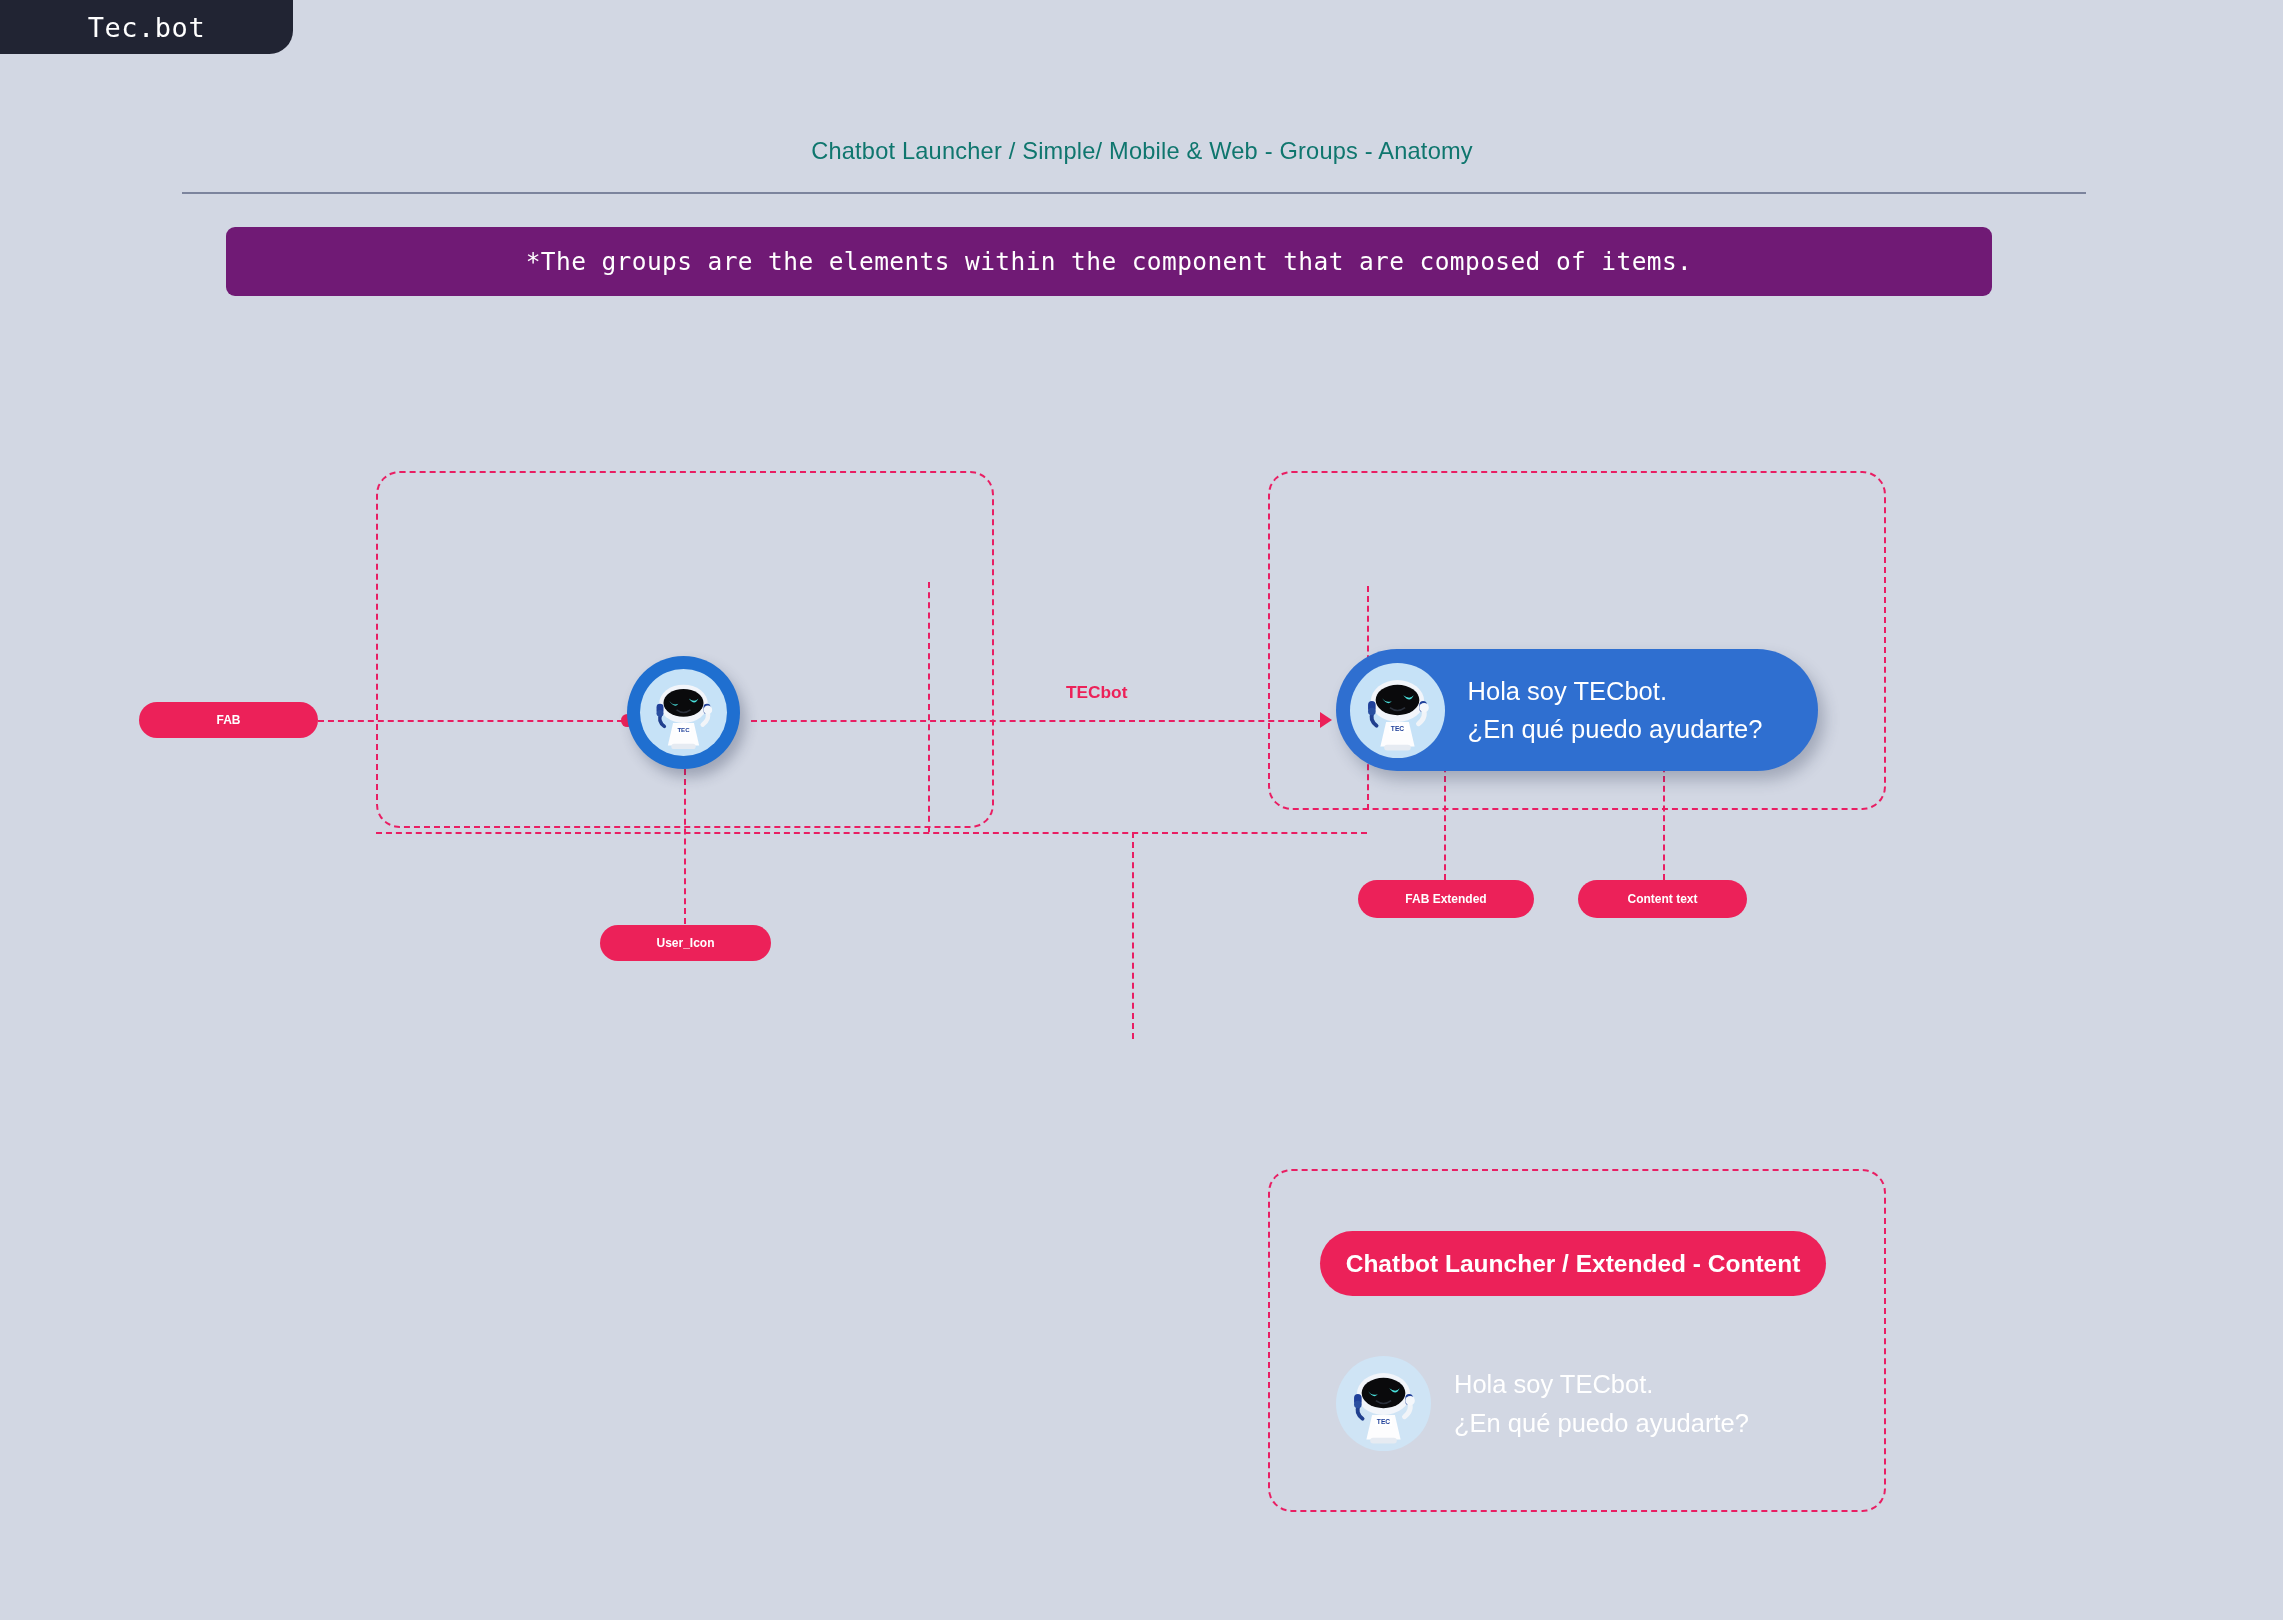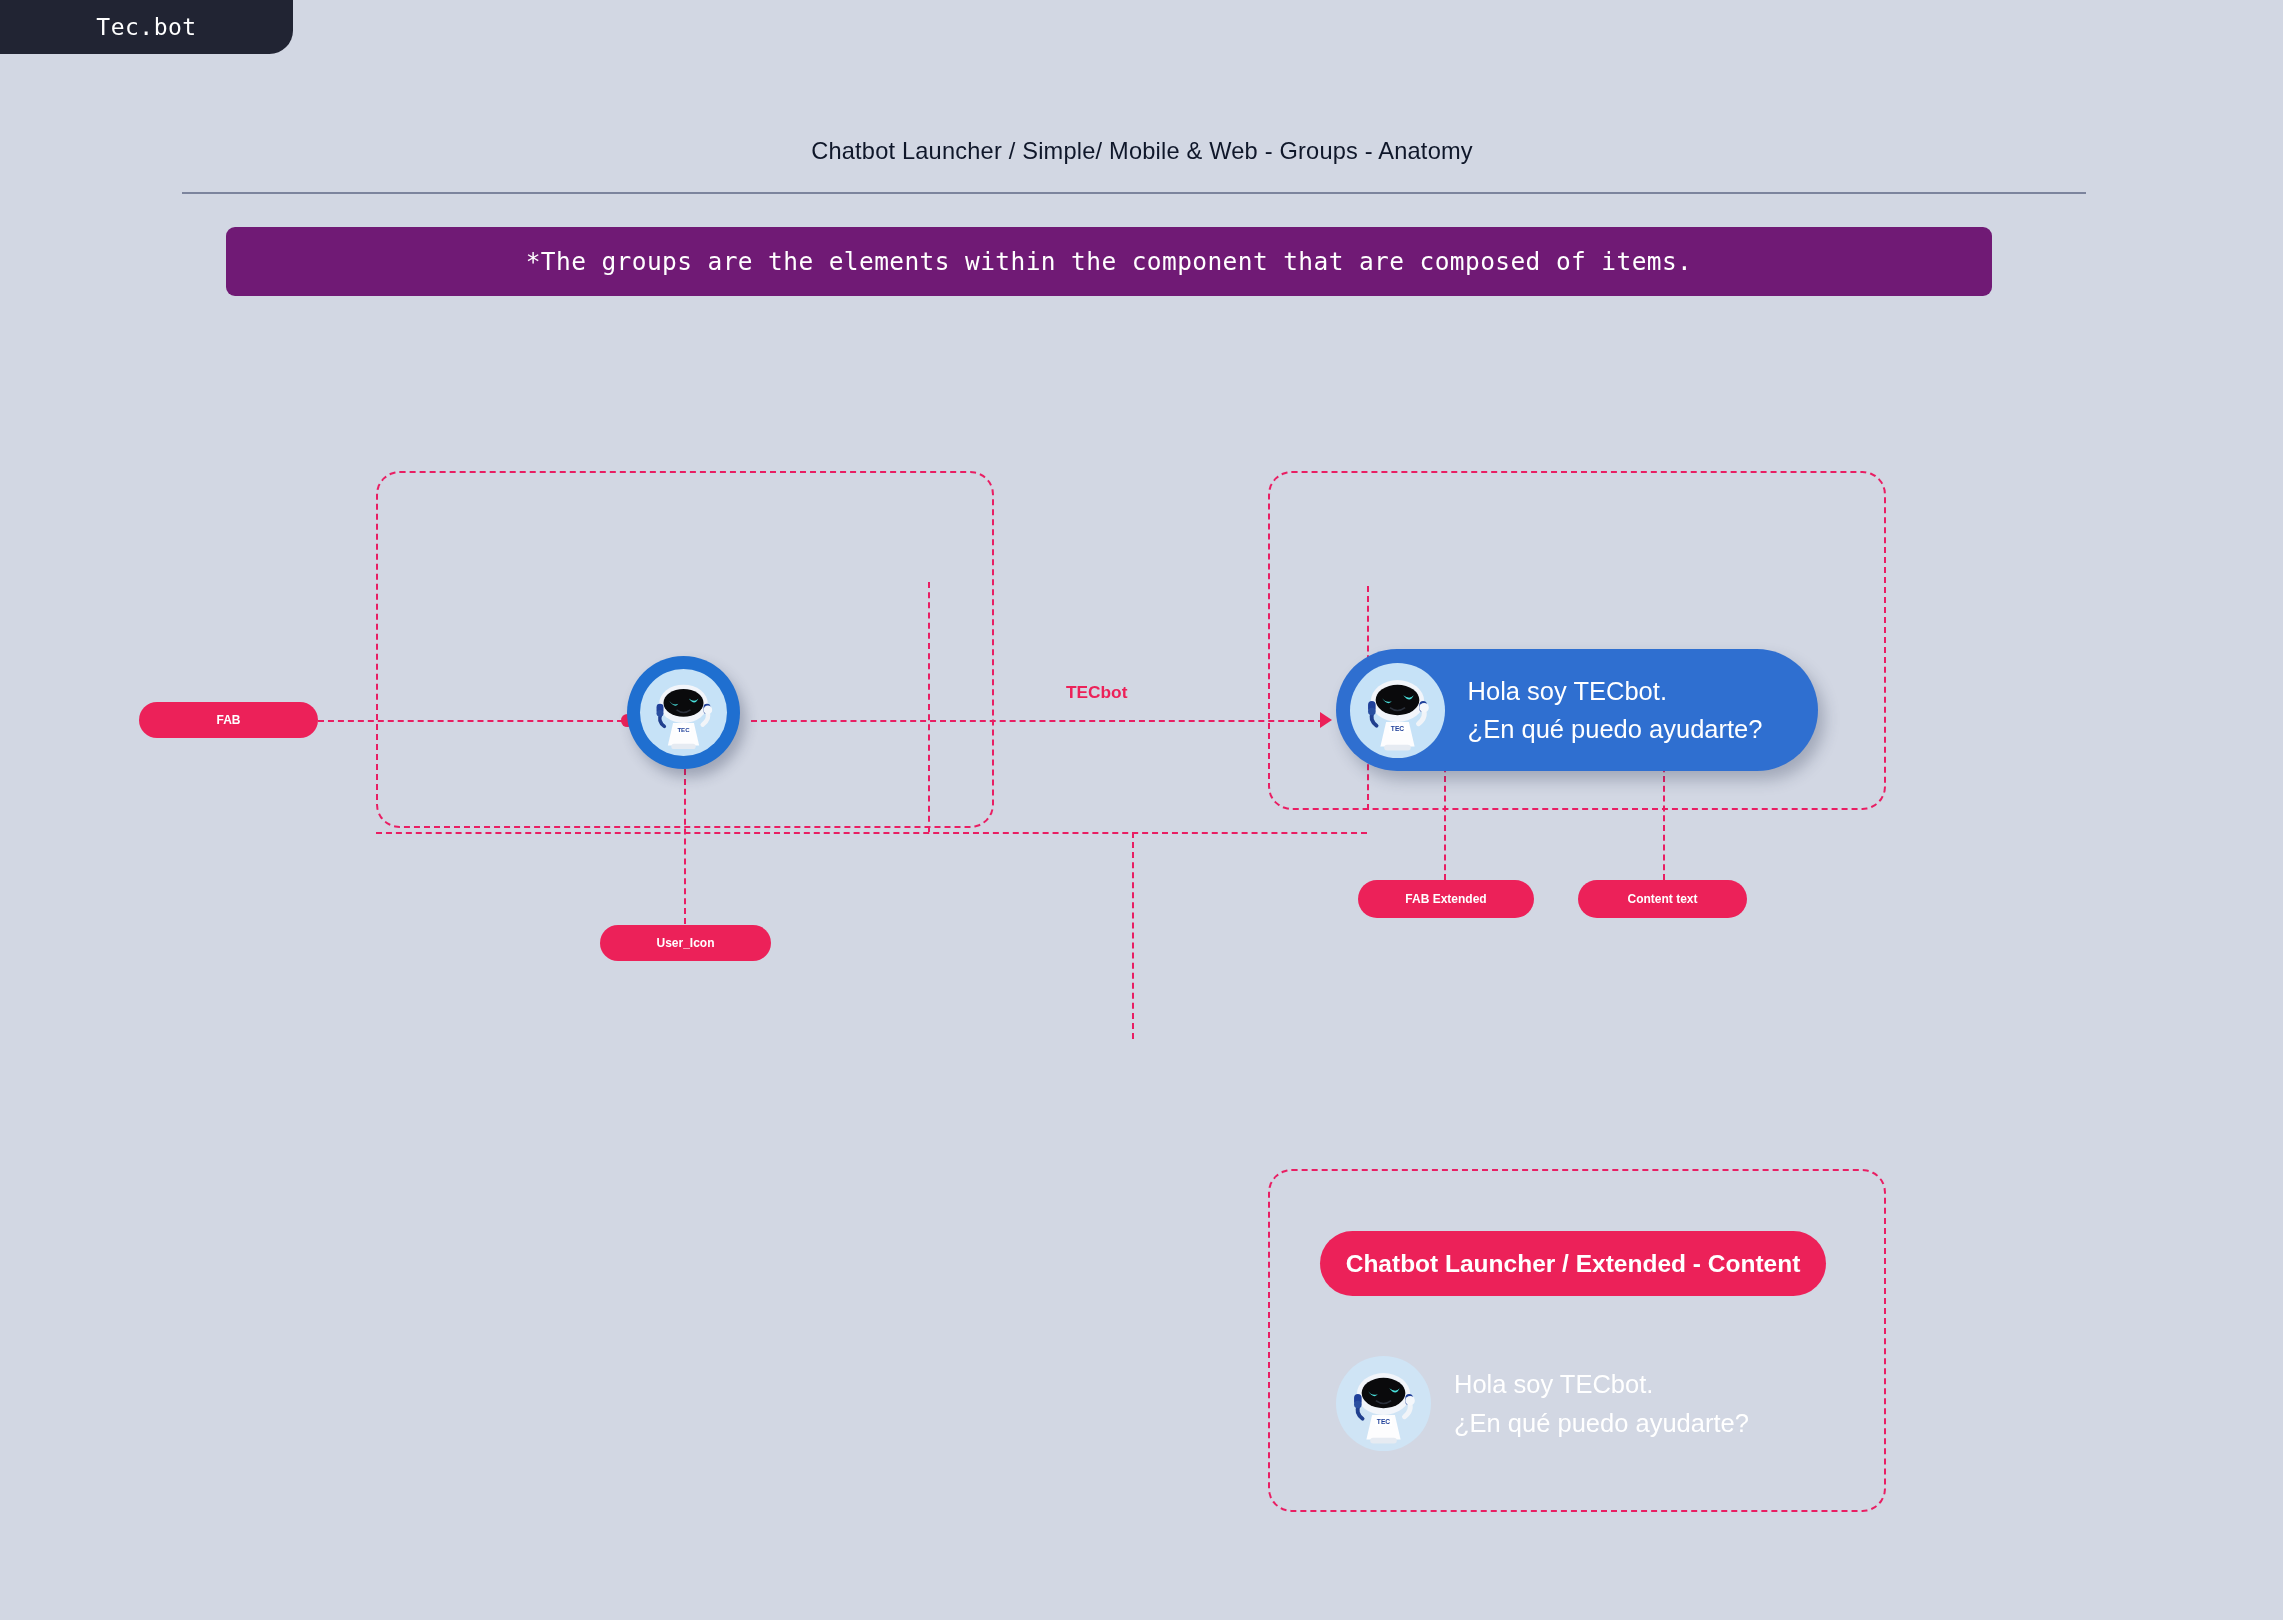--- a/index.html
+++ b/index.html
@@ -28,32 +28,32 @@
     height: 54px;
     background: #212433;
     border-bottom-right-radius: 23.6px;
     display: flex;
     align-items: center;
     justify-content: center;
   }
   .top-tab-label {
     color: #ffffff;
     font-family: "DejaVu Sans Mono", "Liberation Mono", monospace;
-    font-size: 23px;
+    font-size: 27px;
     letter-spacing: 0.5px;
   }
 
   
   .page-title {
     position: absolute;
     left: 0;
     top: 138px;
     width: 2284px;
     text-align: center;
-    color: #0f172a;
+    color: #0f766e;
     font-size: 23.6px;
     font-family: "Liberation Sans", sans-serif;
     letter-spacing: 0.2px;
   }
   .title-rule {
     position: absolute;
     left: 182px;
     top: 192px;
     width: 1904px;
     height: 1.8px;

